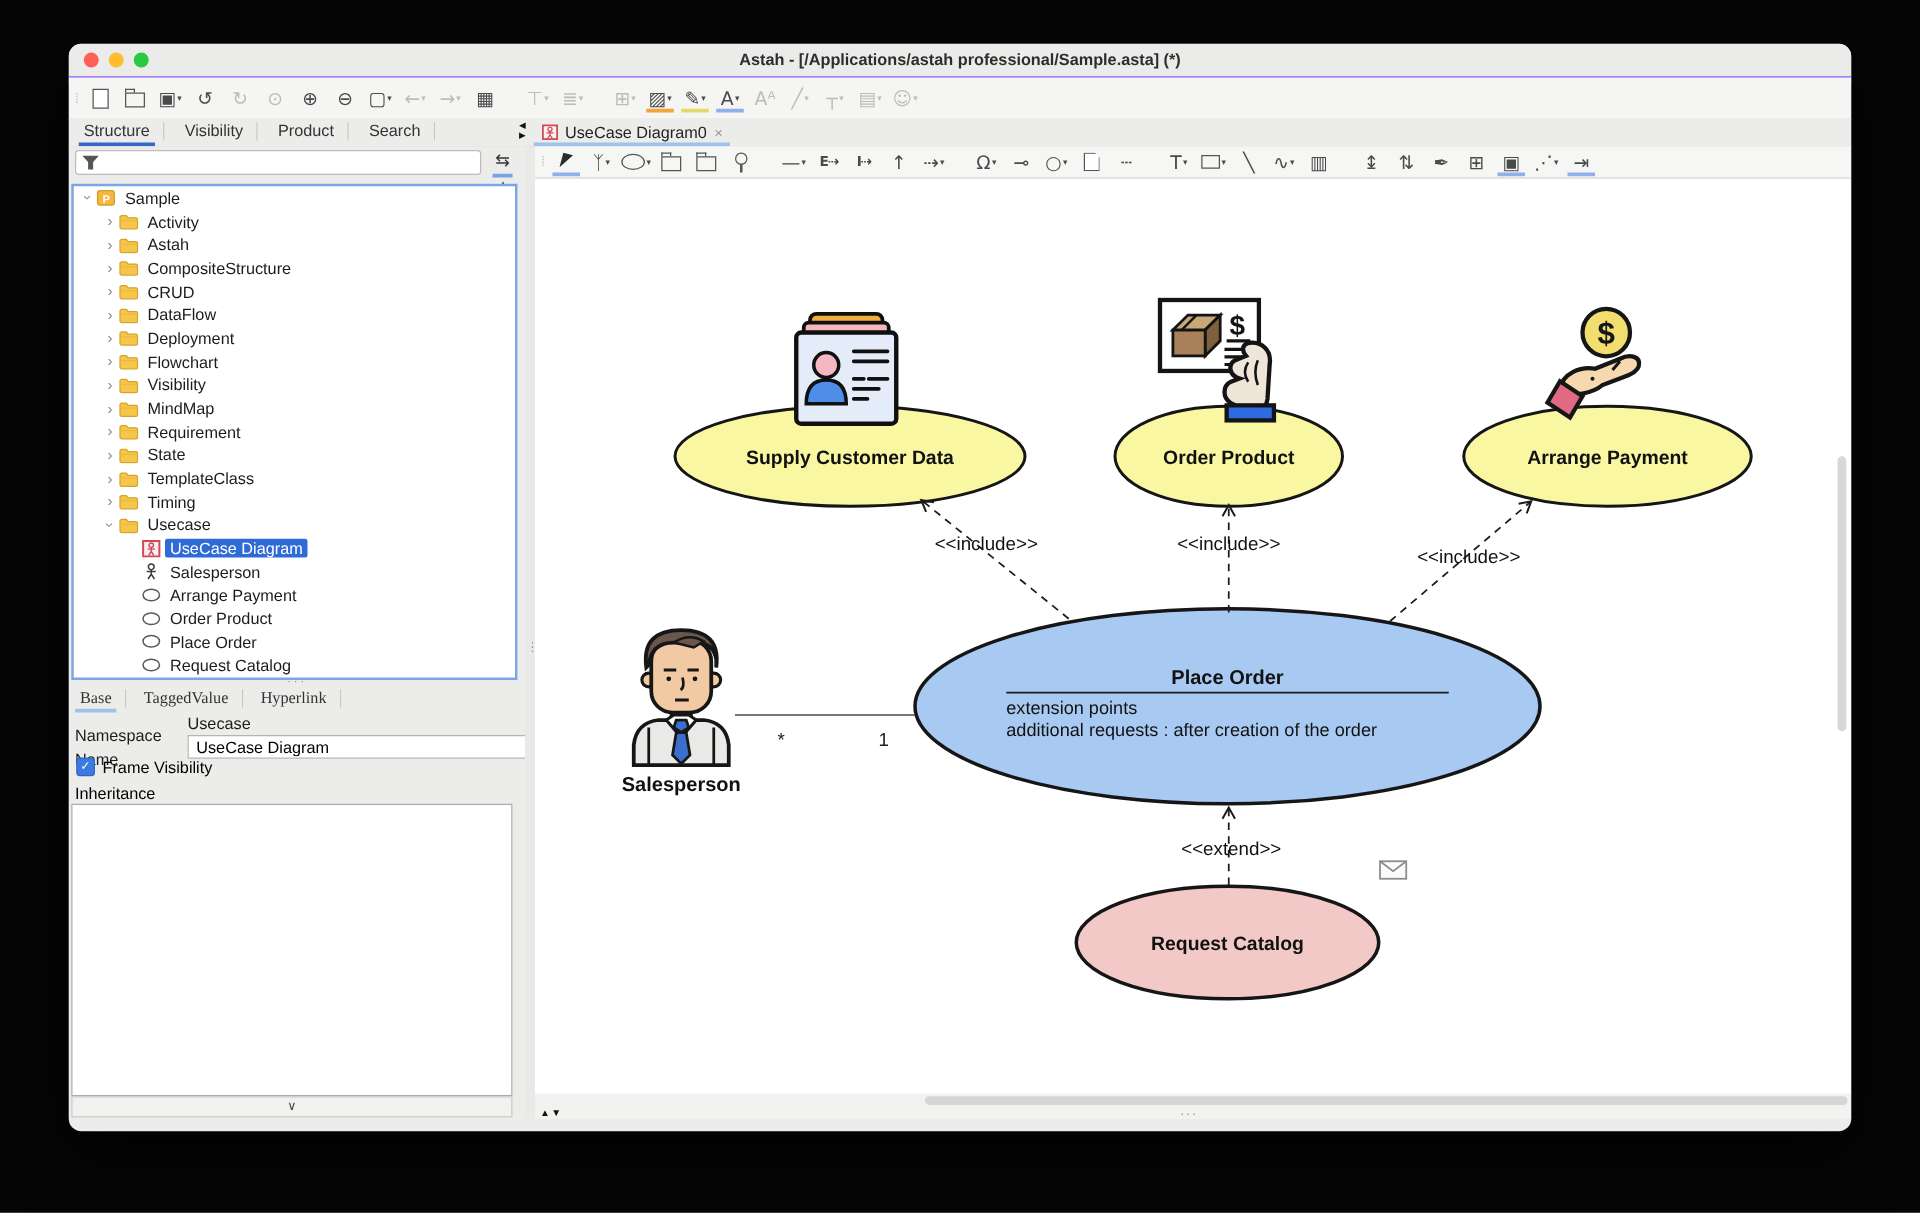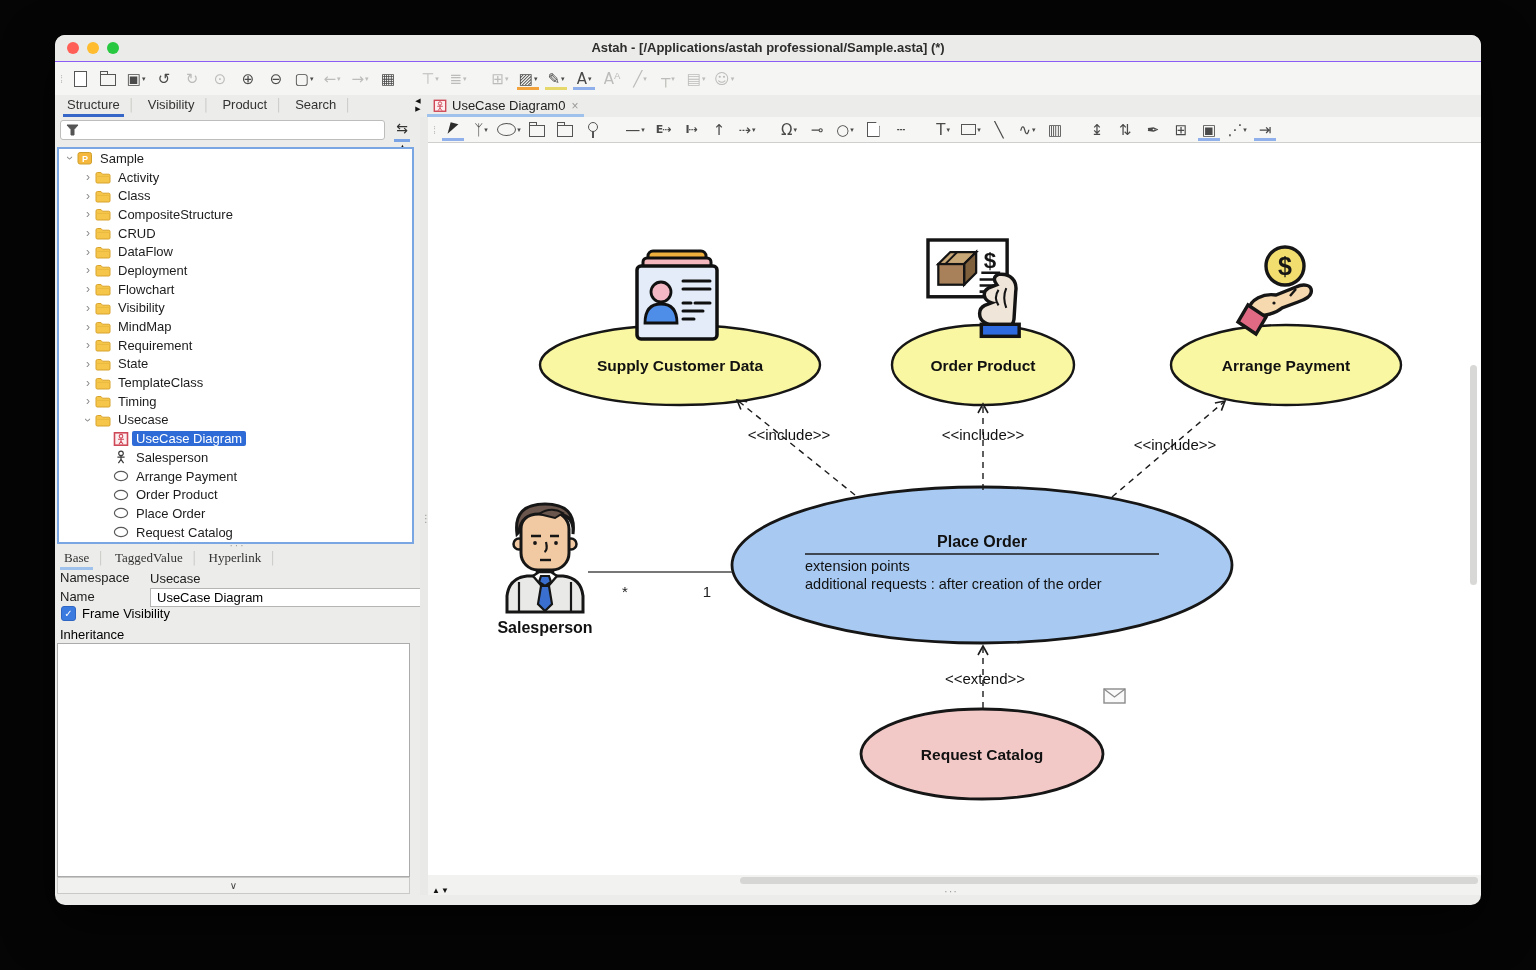--- a/index.html
+++ b/index.html
@@ -78,21 +78,21 @@
   .ticon[data-icon="oval"] .i-oval{display:block;}
   .lblwrap{padding:0 4px;border-radius:2px;margin-left:2px;}
   .lblwrap.selected{background:#2e6bd6;color:#fff;}
   #treedots{position:absolute;left:0;width:365px;top:426px;text-align:center;color:#9a9a98;font-size:10px;letter-spacing:2px;height:8px;line-height:6px;}
   
   #proptabs{position:absolute;left:2px;top:432px;font-size:13px;color:#333;font-family:Liberation Serif, serif;}
   .ptab{position:relative;display:inline-block;padding:1px 7px 3px 7px;}
   .ptab.active::after{content:"";position:absolute;left:3px;right:3px;bottom:-1px;height:3px;background:#9ec2ec;}
   #proppanel{position:absolute;left:0;top:451px;width:365px;font-size:13px;color:#1c1c1c;}
   .prow{position:relative;height:18px;margin-top:1px;}
-  .plabel{position:absolute;left:5px;top:1px;text-align:right;}
+  .plabel{position:absolute;left:5px;top:12px;text-align:right;}
   .pvalue{position:absolute;left:95px;top:2px;}
   #nameinput{position:absolute;left:95px;top:0;width:258px;height:17px;background:#fff;border:1px solid #b5b5b3;font-size:13px;padding:0 6px;font-family:inherit;}
   #fvrow{position:absolute;left:6px;top:489px;display:flex;align-items:center;font-size:13px;}
   #fvcheck{width:13px;height:13px;background:#3b7be0;border:1px solid #2f66c4;border-radius:3px;color:#fff;font-size:10px;line-height:13px;text-align:center;margin-right:6px;}
   #deflabel{position:absolute;left:5px;top:510px;font-size:13px;}
   #defarea{position:absolute;left:2px;top:526px;width:351px;height:232px;background:#fff;border:1px solid #ababab;}
   #leftbottom{position:absolute;left:2px;top:760px;width:353px;height:17px;background:#f1f1ef;border:1px solid #c9c9c7;box-sizing:border-box;text-align:center;font-size:10px;color:#444;line-height:15px;}
   
   #splitter{position:absolute;left:365px;top:82px;width:8px;bottom:10px;background:#e9e9e7;}
   #splitdots{position:absolute;left:1px;top:400px;font-size:10px;color:#9a9a98;line-height:4px;}
@@ -327,21 +327,21 @@
         <div class="trow" data-depth="1">
           <span class="exp" data-exp="collapsed">›</span>
           <span class="ticon" data-icon="folder">
 
             <svg class="i-folder" viewBox="0 0 16 14">
               <path d="M1,4 Q1,2.5 2.5,2.5 L6,2.5 L7.5,4.2 L13.8,4.2 Q15,4.2 15,5.4 L15,12 Q15,13 13.8,13 L2.2,13 Q1,13 1,11.8 Z" fill="#f6c64a" stroke="#d8a32c" stroke-width="1"></path>
               <path d="M1,6.4 L15,6.4" stroke="#eab93f" stroke-width="1"></path>
             </svg>
 
           </span>
-          <span class="lblwrap">Class</span>
+          <span class="lblwrap">Astah</span>
         </div>
 
         <div class="trow" data-depth="1">
           <span class="exp" data-exp="collapsed">›</span>
           <span class="ticon" data-icon="folder">
 
             <svg class="i-folder" viewBox="0 0 16 14">
               <path d="M1,4 Q1,2.5 2.5,2.5 L6,2.5 L7.5,4.2 L13.8,4.2 Q15,4.2 15,5.4 L15,12 Q15,13 13.8,13 L2.2,13 Q1,13 1,11.8 Z" fill="#f6c64a" stroke="#d8a32c" stroke-width="1"></path>
               <path d="M1,6.4 L15,6.4" stroke="#eab93f" stroke-width="1"></path>
             </svg>

